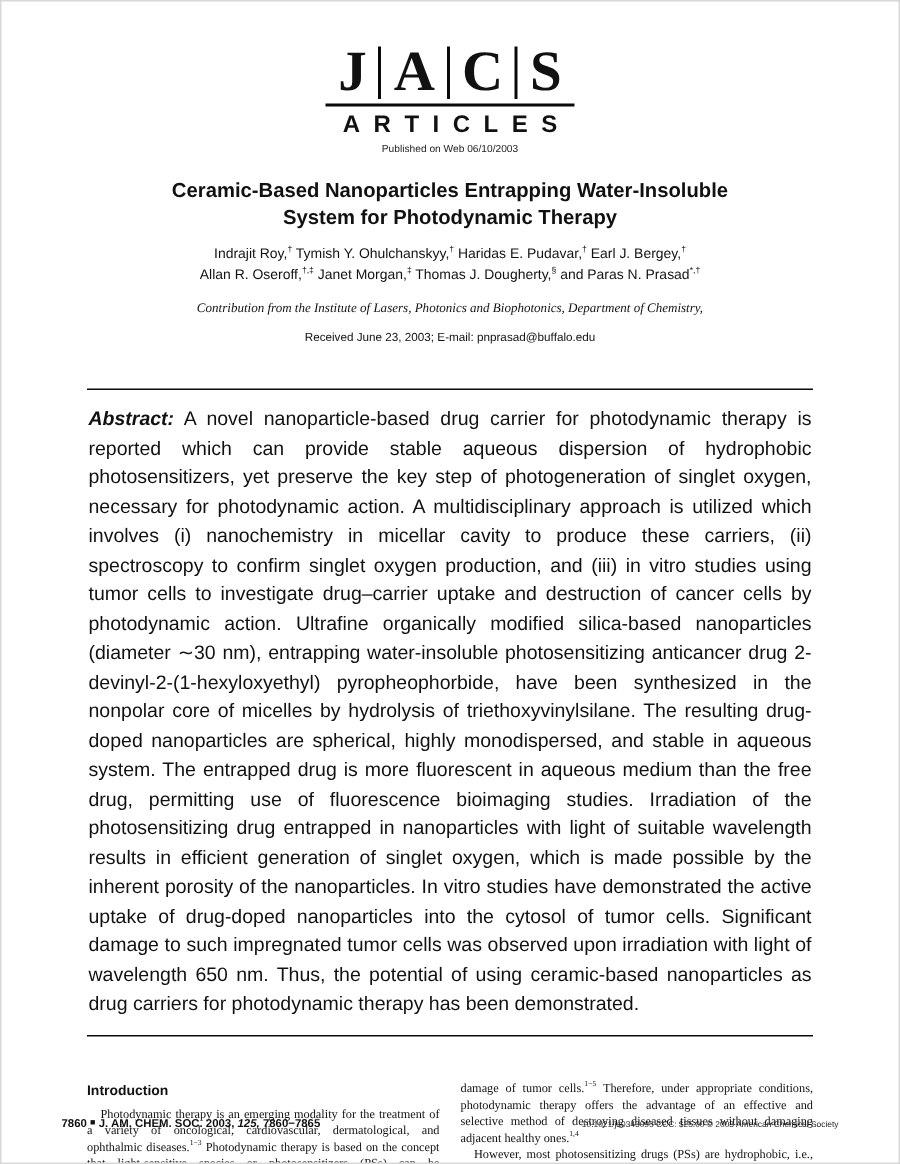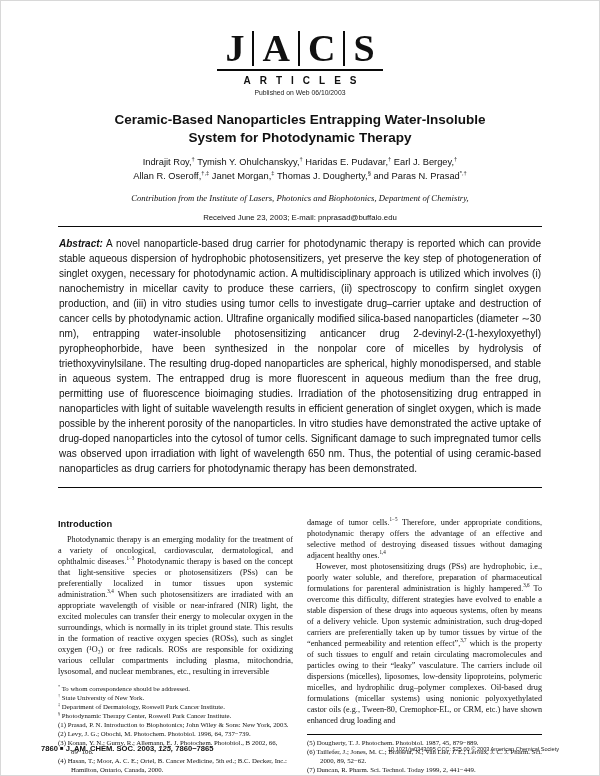--- a/index.html
+++ b/index.html
@@ -24,21 +24,21 @@
     padding-bottom: 3px;
   }
   .logo-letter {
     font-family: "Liberation Serif", serif;
     font-weight: bold; font-size: 38px; line-height: 0.92;
     padding: 0 8px;
   }
   .logo-letter + .logo-letter { border-left: 2px solid #0a0a0a; }
   .articles-label {
     font-family: "Liberation Sans", sans-serif;
-    font-weight: bold; font-size: 10px;
+    font-weight: bold; font-size: 16px;
     letter-spacing: 9px; text-indent: 9px;
     margin-top: 4px;
   }
   .published-line {
     font-family: "Liberation Sans", sans-serif;
     font-size: 6.8px; margin-top: 3px; color: #222;
   }
 
   
   .article-title {
@@ -57,26 +57,26 @@
     font-style: italic; font-size: 8.7px; line-height: 1.32;
   }
   .received-line {
     margin-top: 9px; text-align: center;
     font-family: "Liberation Sans", sans-serif;
     font-size: 7.8px;
   }
 
   
   .abstract {
-    margin-top: 4px;
+    margin-top: 30px;
     border-top: 1.5px solid #0a0a0a;
     border-bottom: 1.5px solid #0a0a0a;
     padding: 9px 1px 11px 1px;
     font-family: "Liberation Sans", sans-serif;
-    font-size: 10px; line-height: 1.5;
+    font-size: 13px; line-height: 1.5;
     text-align: justify;
   }
   .abstract-label { font-weight: bold; font-style: italic; }
 
   
   .columns { display: flex; gap: 14px; margin-top: 30px; align-items: flex-end; }
   .col { flex: 1 1 0; min-width: 0; }
   .section-heading {
     font-family: "Liberation Sans", sans-serif;
     font-weight: bold; font-size: 9.3px; margin-bottom: 6px;

